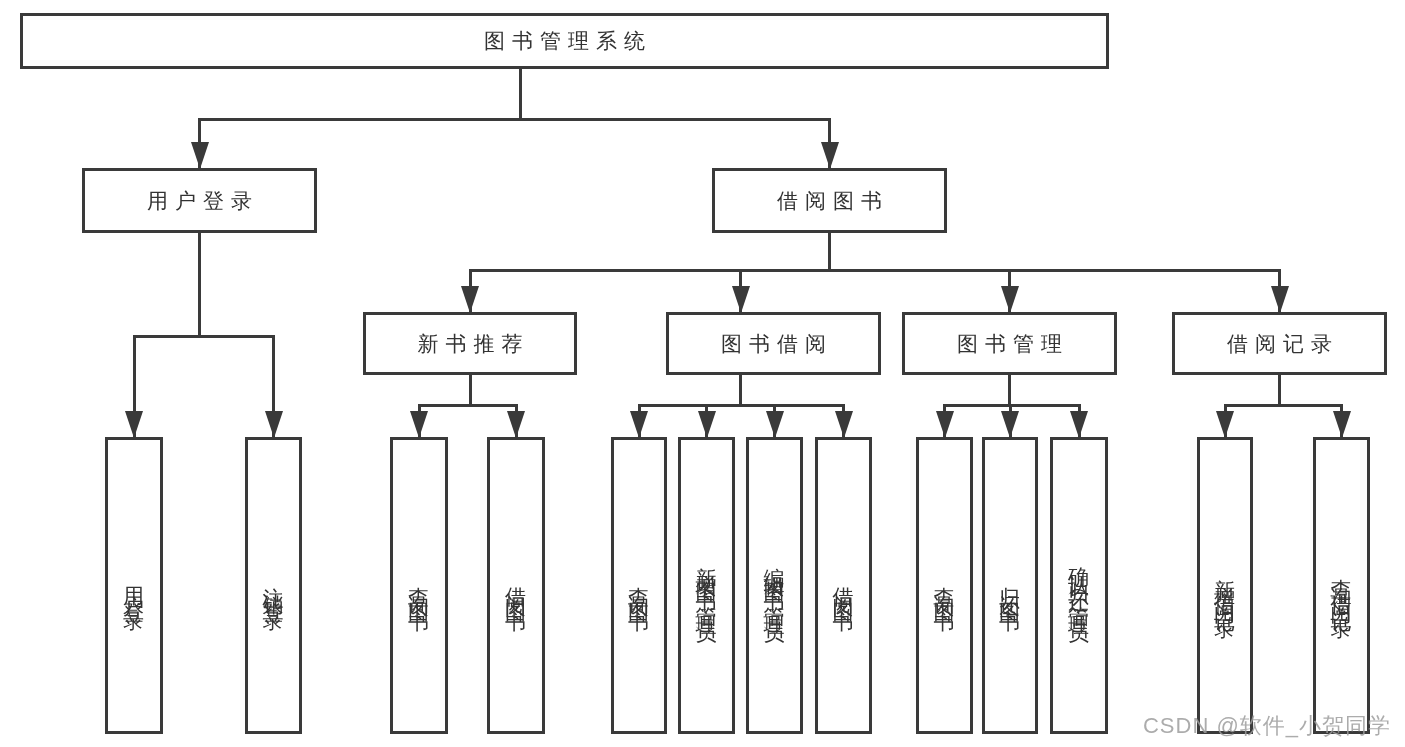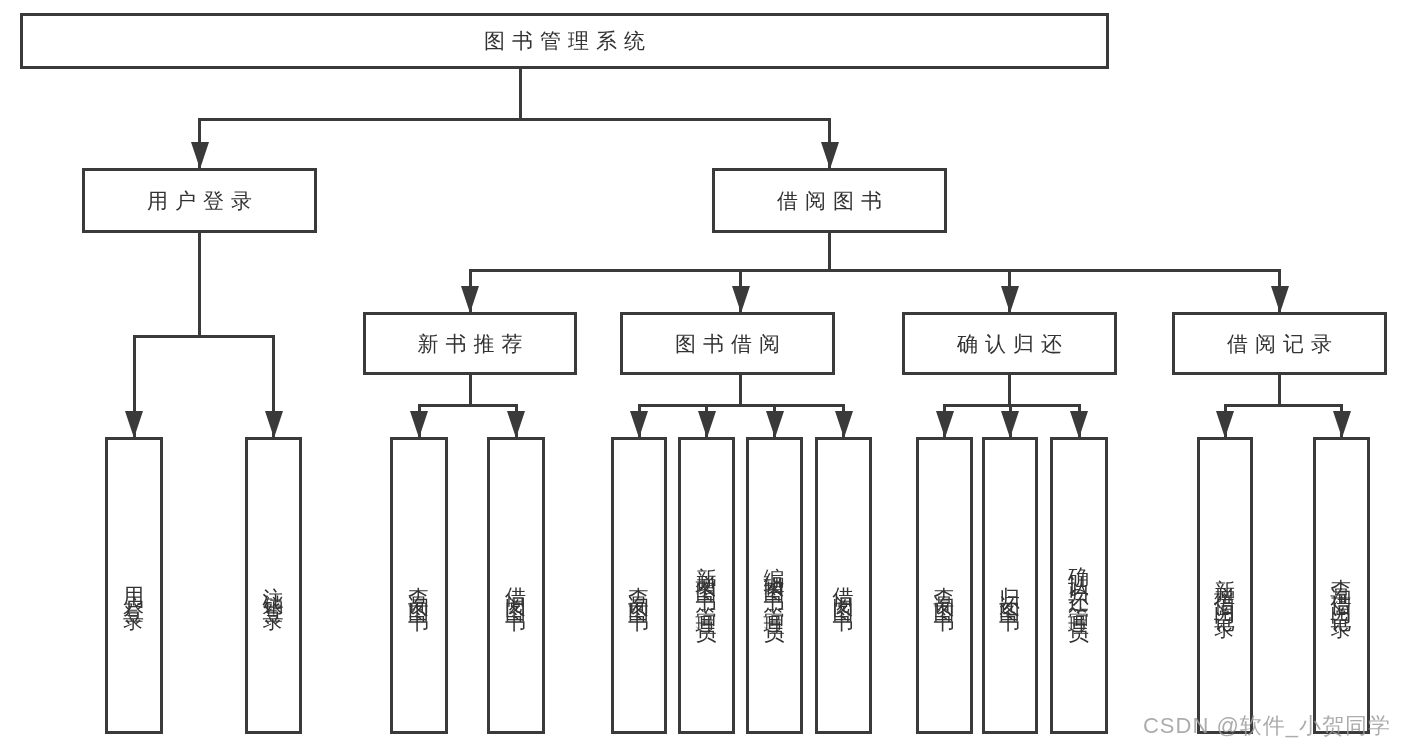--- a/index.html
+++ b/index.html
@@ -73,25 +73,25 @@
     </div>
     <div class="node" style="left: 82px; top: 168px; width: 235px; height: 65px;">
       <span class="label">用户登录</span>
     </div>
     <div class="node" style="left: 712px; top: 168px; width: 235px; height: 65px;">
       <span class="label">借阅图书</span>
     </div>
     <div class="node" style="left: 363px; top: 312px; width: 214px; height: 63px; text-align: right;">
       <span class="label">新书推荐</span>
     </div>
-    <div class="node" style="left: 620px; top: 312px; width: 215px; height: 63px;">
+    <div class="node" style="left: 666px; top: 312px; width: 215px; height: 63px;">
       <span class="label">图书借阅</span>
     </div>
     <div class="node" style="left: 902px; top: 312px; width: 215px; height: 63px;">
-      <span class="label">确认归还</span>
+      <span class="label">图书管理</span>
     </div>
     <div class="node" style="left: 1172px; top: 312px; width: 215px; height: 63px;">
       <span class="label">借阅记录</span>
     </div>
     <div class="node vertical" style="left: 105px; top: 437px; width: 58px; height: 297px;">
       <span class="label">用户登录</span>
     </div>
     <div class="node vertical" style="left: 245px; top: 437px; width: 57px; height: 297px;">
       <span class="label">注销登录</span>
     </div>

